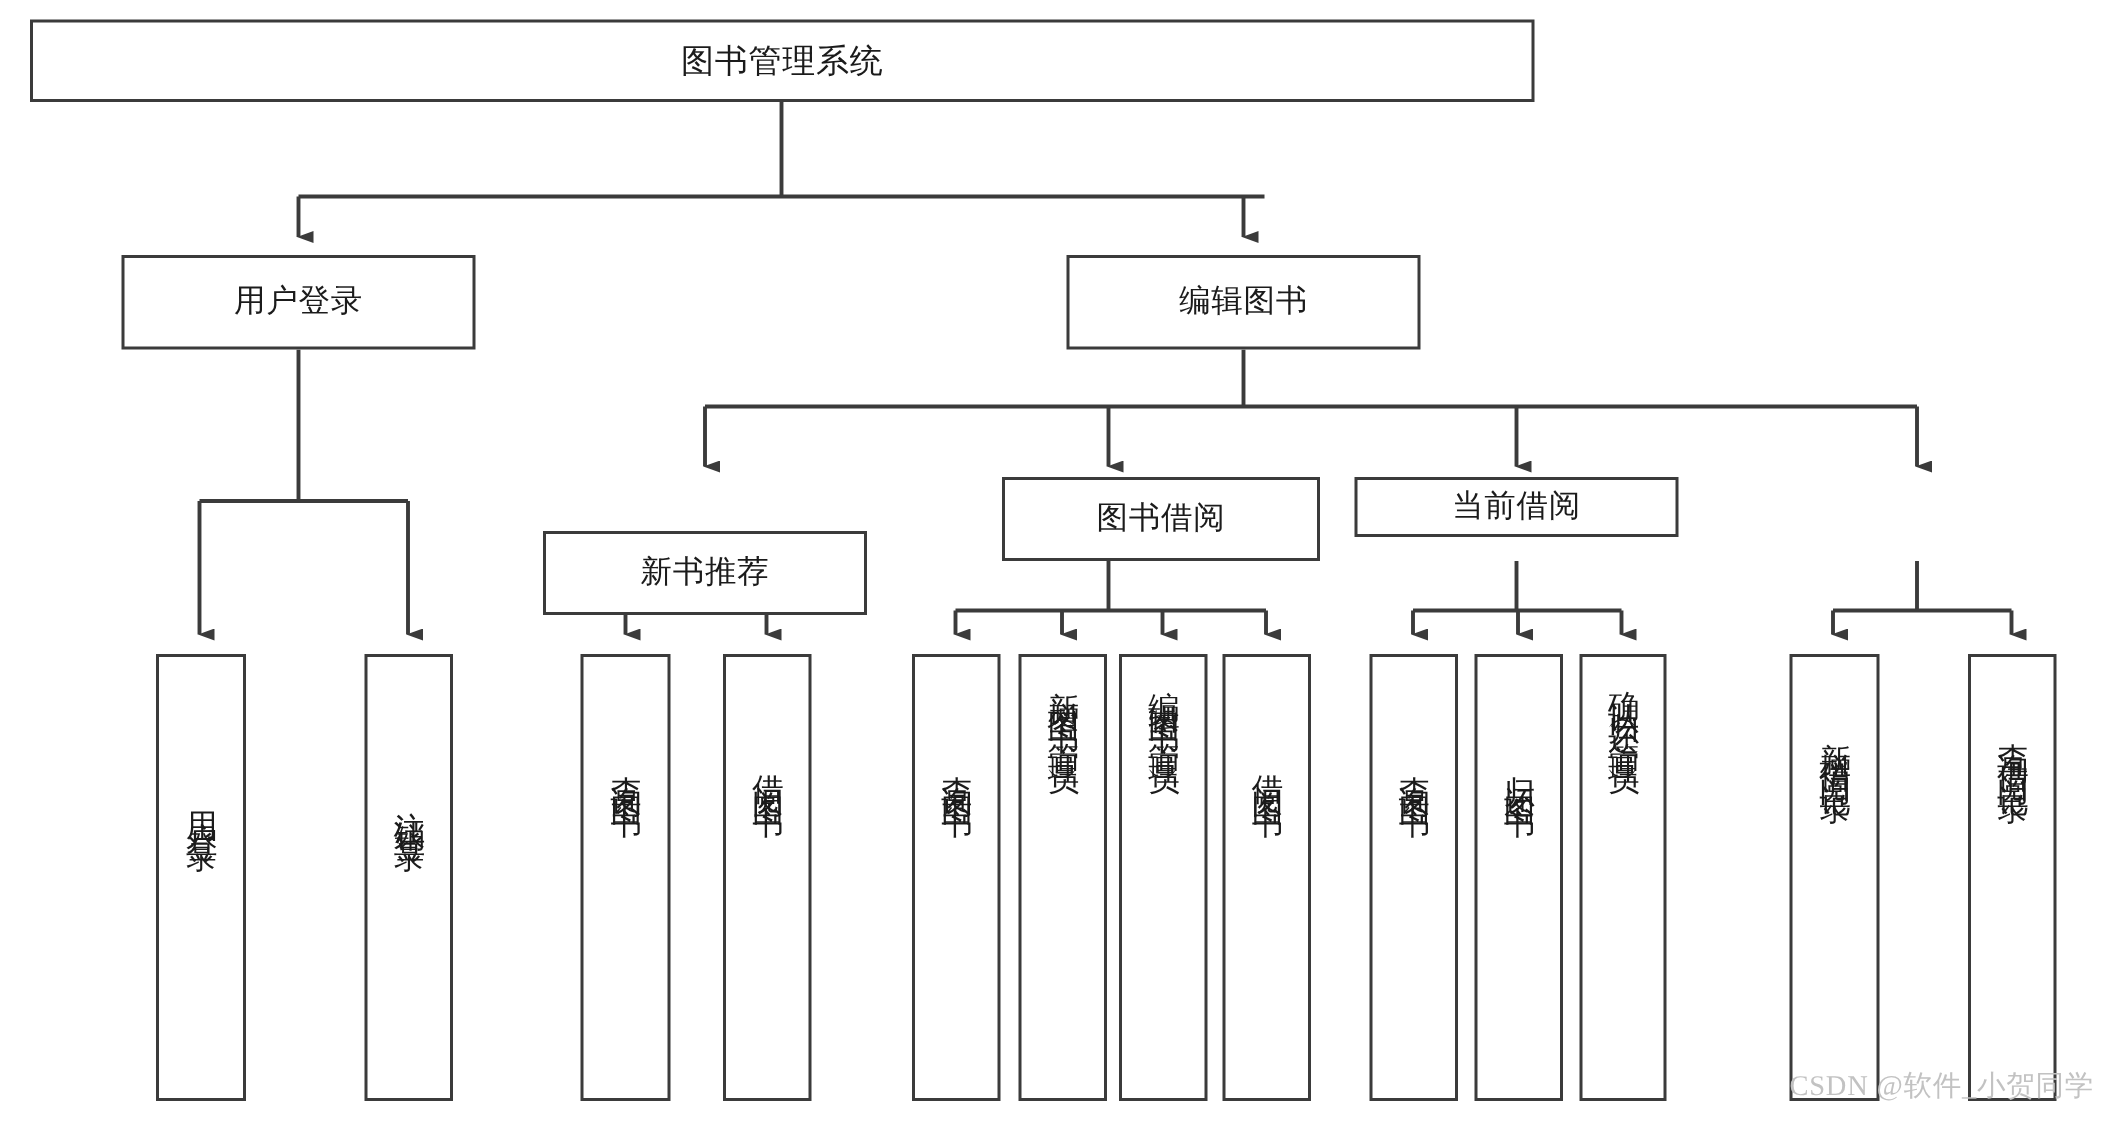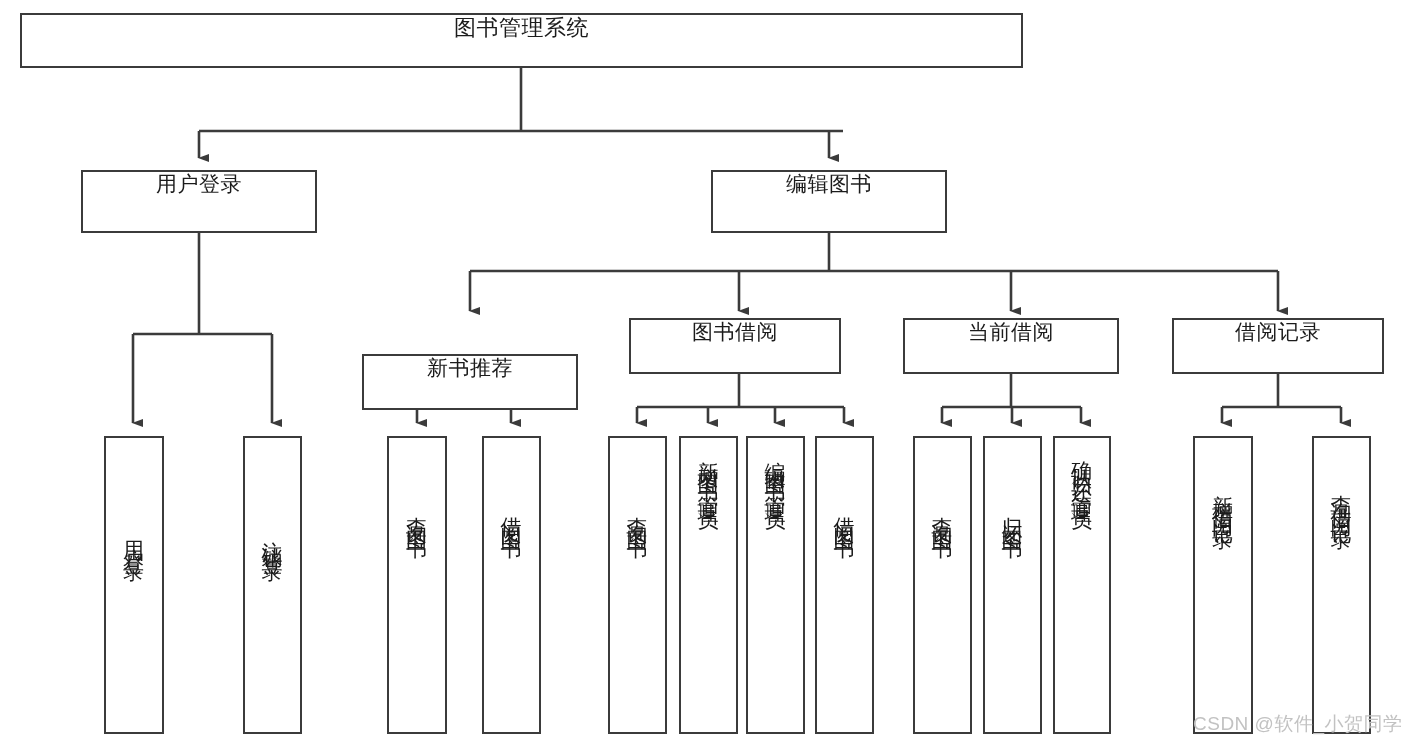--- a/index.html
+++ b/index.html
@@ -12,20 +12,21 @@
   #canvas{position:relative;width:1405px;height:747px;}
 
   svg#wires{position:absolute;left:0;top:0;width:1405px;height:747px;}
 
   .node{
     position:absolute;
     box-sizing:border-box;
     background:#ffffff;
     border:2px solid #3b3b3b;
     display:flex;
+    align-items:center;
     justify-content:center;
     color:#1b1b1b;
   }
   .node .lbl{
     display:block;
     text-align:center;
     line-height:1.18;
     letter-spacing:0.5px;
   }
   
@@ -51,20 +52,21 @@
   .v-node.mid2{padding-top:62px;}
   .v-node.mid3{padding-top:40px;}
 
   .watermark{
     position:absolute;
     left:1193px;top:711px;
     font-size:19px;
     color:#c2c2c2;
     white-space:nowrap;
     letter-spacing:0.5px;
+    font-family:Liberation Serif, serif;
   }
 </style>
 </head>
 <body>
 
 <div id="canvas">
 
   <svg id="wires" viewBox="0 0 1405 747" xmlns="http://www.w3.org/2000/svg">
     <defs>
       <marker id="arrow" markerWidth="10" markerHeight="11" refX="4" refY="10" orient="auto" markerUnits="userSpaceOnUse">
@@ -122,28 +124,25 @@
   <div class="node h-node" style="left:81px;top:170px;width:236px;height:63px;">
     <span class="lbl">用户登录</span>
   </div>
   <div class="node h-node" style="left:711px;top:170px;width:236px;height:63px;">
     <span class="lbl">编辑图书</span>
   </div>
 
   <div class="node h-node" style="left:362px;top:318px;width:216px;height:56px;margin-top:36px;">
     <span class="lbl">新书推荐</span>
   </div>
-  <div class="node h-node" style="left:629px;top:318px;width:212px;height:56px;">
+  <div class="node h-node" style="left:668px;top:318px;width:212px;height:56px;">
     <span class="lbl">图书借阅</span>
   </div>
-  <div class="node h-node" style="left:903px;top:318px;width:216px;height:56px;">
+  <div class="node h-node" style="left:903px;top:318px;width:216px;height:40px;">
     <span class="lbl">当前借阅</span>
-  </div>
-  <div class="node h-node" style="left:1172px;top:318px;width:212px;height:56px;">
-    <span class="lbl">借阅记录</span>
   </div>
 
   <div class="node v-node mid" style="left:104px;top:436px;width:60px;height:298px;">
     <span class="lbl">用户登录</span>
   </div>
   <div class="node v-node mid" style="left:243px;top:436px;width:59px;height:298px;">
     <span class="lbl">注销登录</span>
   </div>
 
   <div class="node v-node mid2" style="left:387px;top:436px;width:60px;height:298px;">

